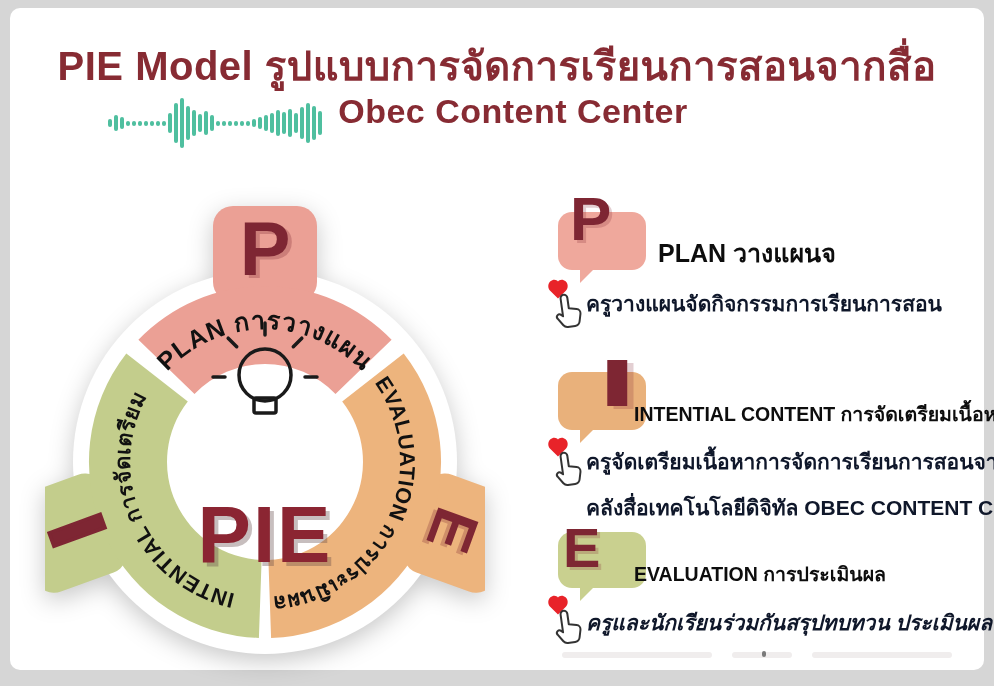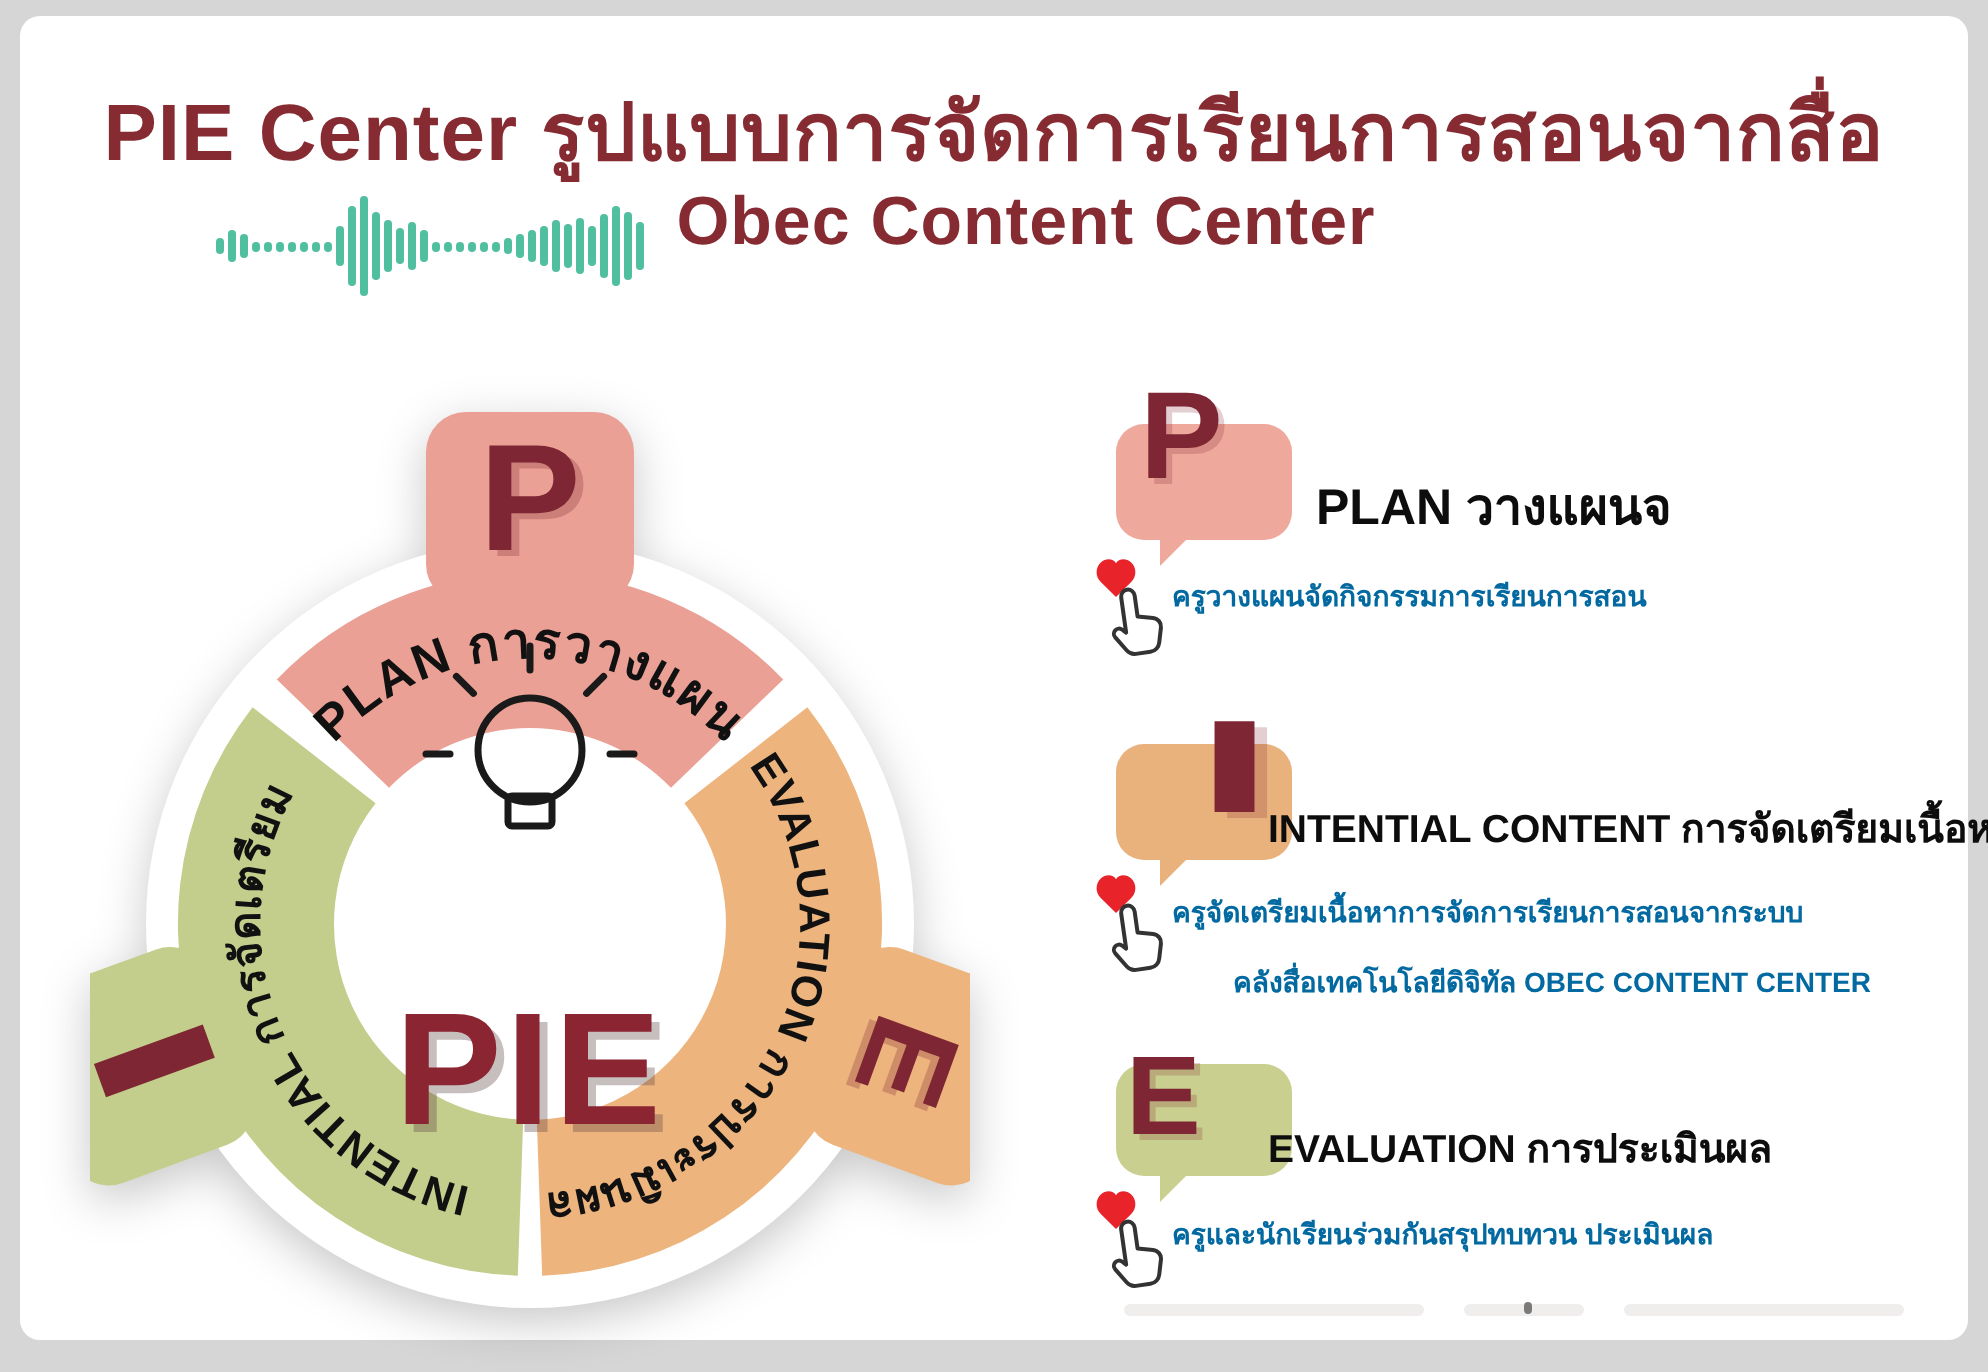--- a/index.html
+++ b/index.html
@@ -54,31 +54,31 @@
     font-weight:bold;color:#7e2633;line-height:1;
     text-shadow:3px 3px 0 rgba(126,38,51,.22);
   }
   .letter-p{left:570px;top:188px;font-size:62px;}
   .letter-i{left:598px;top:350px;font-size:66px;transform:scaleX(2.1);transform-origin:left top;}
   .letter-e{left:563px;top:520px;font-size:56px;}
   .sec-heading{font-weight:bold;color:#0d0d0d;white-space:nowrap;}
   .heading-p{left:658px;top:233px;font-size:25px;}
   .heading-i{left:634px;top:399px;font-size:19.5px;}
   .heading-e{left:634px;top:559px;font-size:19.5px;}
-  .body-text{font-size:14px;font-weight:600;color:#0369a1;white-space:nowrap;}
+  .body-text{font-size:21px;font-weight:600;color:#0f172a;white-space:nowrap;}
   .click-icon{width:44px;height:54px;}
   .remnant-bar{position:absolute;height:6px;border-radius:3px;background:#f0eded;}
   .remnant-dot{position:absolute;width:4px;height:6px;border-radius:2px;background:#7a7a7a;}
 </style>
 </head>
 <body>
 
 <div class="card abs"></div>
 
-<div class="abs title-1">PIE Center รูปแบบการจัดการเรียนการสอนจากสื่อ</div>
+<div class="abs title-1">PIE Model รูปแบบการจัดการเรียนการสอนจากสื่อ</div>
 <div class="abs title-2">Obec Content Center</div>
 <div class="abs waveform">
     <div class="wbar" style="height: 8px;"></div>
     <div class="wbar" style="height: 16px;"></div>
     <div class="wbar" style="height: 12px;"></div>
     <div class="wbar" style="height: 5px;"></div>
     <div class="wbar" style="height: 5px;"></div>
     <div class="wbar" style="height: 5px;"></div>
     <div class="wbar" style="height: 5px;"></div>
     <div class="wbar" style="height: 5px;"></div>
@@ -188,20 +188,20 @@
 
 <div class="abs bubble" style="left: 558px; top: 532px; height: 56px; color: rgb(201, 208, 143);"></div>
 <div class="abs big-letter letter-e">E</div>
 <div class="abs sec-heading heading-e">EVALUATION การประเมินผล</div>
 <svg class="abs click-icon" style="left:546px;top:592px;" viewBox="0 0 44 54">
   <path d="M12 22.5 L4.4 15 C1.6 12.2 1.6 7.8 4.4 5.2 C6.9 2.9 10.7 3.2 12 5.6 C13.3 3.2 17.1 2.9 19.6 5.2 C22.4 7.8 22.4 12.2 19.6 15 Z" fill="#e82329"></path>
   <g transform="translate(9,16) rotate(-8)">
     <path d="M8 4 a3.4 3.4 0 0 1 3.4 3.4 v10.6 l7.6 1.8 a4.4 4.4 0 0 1 3.2 5.3 l-1.9 7.3 a5.2 5.2 0 0 1 -5 4 h-7.3 a5.2 5.2 0 0 1 -4.3 -2.3 l-4.8 -7.3 a2.6 2.6 0 0 1 4 -3.3 l1.7 1.7 V7.4 A3.4 3.4 0 0 1 8 4 z" fill="#ffffff" stroke="#333" stroke-width="2" stroke-linejoin="round"></path>
   </g>
 </svg>
-<div class="abs body-text" style="left:586px;top:606px;">ครูและนักเรียนร่วมกันสรุปทบทวน ประเมินผล</div>
+<div class="abs body-text" style="left:586px;top:606px;font-style:italic;">ครูและนักเรียนร่วมกันสรุปทบทวน ประเมินผล</div>
 
 <div class="abs" style="left:562px;top:650px;width:400px;height:14px;">
   <div class="remnant-bar" style="left:0;width:150px;top:2px;"></div>
   <div class="remnant-bar" style="left:170px;width:60px;top:2px;"></div>
   <div class="remnant-dot" style="left:200px;top:1px;"></div>
   <div class="remnant-bar" style="left:250px;width:140px;top:2px;"></div>
 </div>
 
 </body></html>

